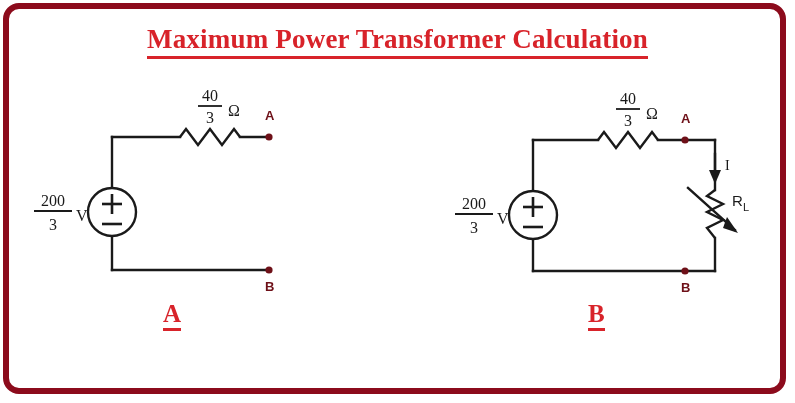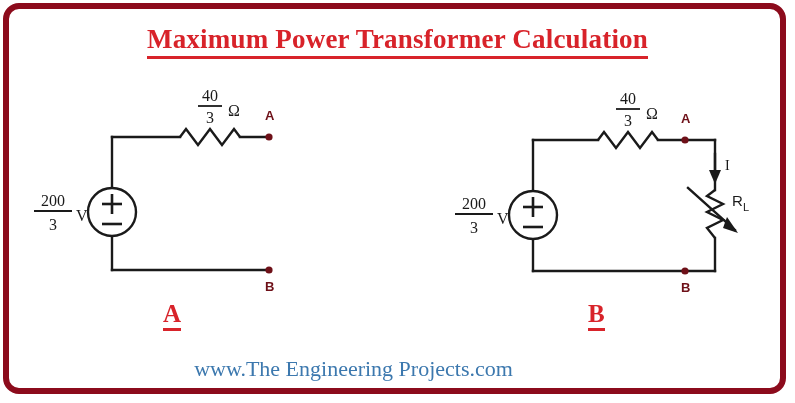--- a/index.html
+++ b/index.html
@@ -224,15 +224,14 @@
       <text class="val-num" x="54" y="131">200</text>
       <line class="frac-bar" x1="35" y1="136" x2="73" y2="136"></line>
       <text class="val-num" x="54" y="155">3</text>
       <text class="val-unit" x="77" y="146">V</text>
 
     </svg>
   </div>
 
   <div class="panel-label" id="label-b"><span>B</span></div>
 
-  <div class="footer"><span class="footer-inner">www.The Engineering Projects.com</span></div>
 
 </div>
 
 </body></html>

